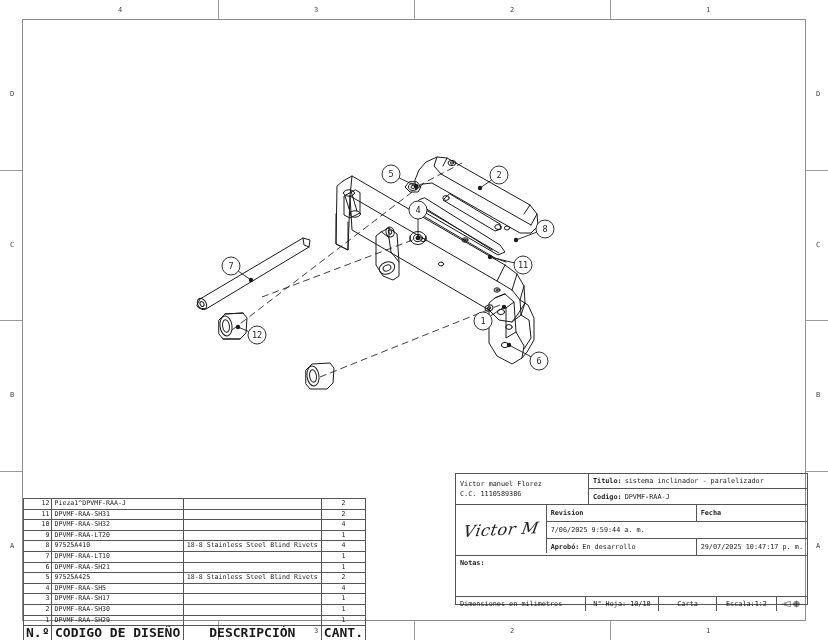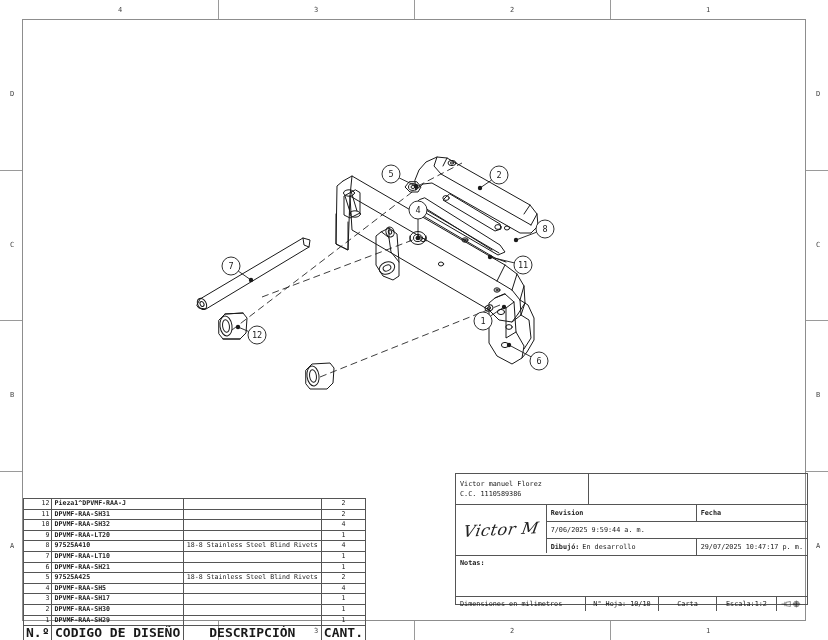--- a/index.html
+++ b/index.html
@@ -31,21 +31,21 @@
   .parts-list{
     position:absolute;left:23px;top:498px;width:343px;
     border-collapse:collapse;font-size:6.6px;
     font-family:"DejaVu Sans Mono","Liberation Mono",monospace;
   }
   .parts-list td,.parts-list th{
     border:0.9px solid #555;padding:0 2px;height:9.6px;line-height:9.6px;
     box-sizing:border-box;white-space:nowrap;overflow:hidden;
   }
   .pl-num{width:22px;text-align:right;padding-right:4px;}
-  .pl-code{width:150px;text-align:left;font-weight:bold;}
+  .pl-code{width:150px;text-align:left;}
   .pl-desc{width:172px;text-align:center;}
   .pl-qty{width:24px;text-align:center;}
   .parts-list .hdr td{font-weight:bold;text-align:center;height:14px;line-height:14px;font-size:13px;}
   .parts-list .hdr .pl-num{text-align:center;padding-right:2px;}
 
   
   .title-block{
     position:absolute;left:455px;top:473px;width:353px;height:132px;
     border:0.9px solid #555;box-sizing:border-box;font-size:6.8px;
   }
@@ -341,37 +341,47 @@
   </tbody>
     </table>
 
   <div class="title-block">
 
     <div class="tb-row bb">
       <div class="tb-cell tb-owner br">
         <span>Victor manuel Florez</span>
         <span>C.C. 1110589386</span>
       </div>
+      <div class="tb-right">
+        <div class="tb-cell tb-titulo bb">
+          <span class="lbl">Titulo:</span>
+          <span class="val">sistema inclinador - paralelizador</span>
+        </div>
+        <div class="tb-cell tb-codigo">
+          <span class="lbl">Codigo:</span>
+          <span class="val">DPVMF-RAA-J</span>
+        </div>
+      </div>
     </div>
 
     <div class="tb-row bb">
       <div class="tb-cell tb-sign br">
         <span class="signature">Victor M</span>
       </div>
       <div class="tb-right">
         <div class="tb-row bb">
           <div class="tb-cell tb-rev br lbl" style="height:16px">Revision</div>
           <div class="tb-cell tb-fecha lbl" style="height:16px">Fecha</div>
         </div>
         <div class="tb-row bb">
           <div class="tb-cell tb-fecha" style="height:16px">7/06/2025 9:59:44 a. m.</div>
         </div>
         <div class="tb-row">
           <div class="tb-cell tb-rev br" style="height:16px">
-            <span class="lbl">Dibujó:</span>
+            <span class="lbl">Aprobó:</span>
             <span class="val">En desarrollo</span>
           </div>
           <div class="tb-cell tb-fecha" style="height:16px">29/07/2025 10:47:17 p. m.</div>
         </div>
       </div>
     </div>
 
     <div class="tb-row bb">
       <div class="tb-cell tb-notas" style="width:100%">
         <span class="lbl">Notas:</span>

